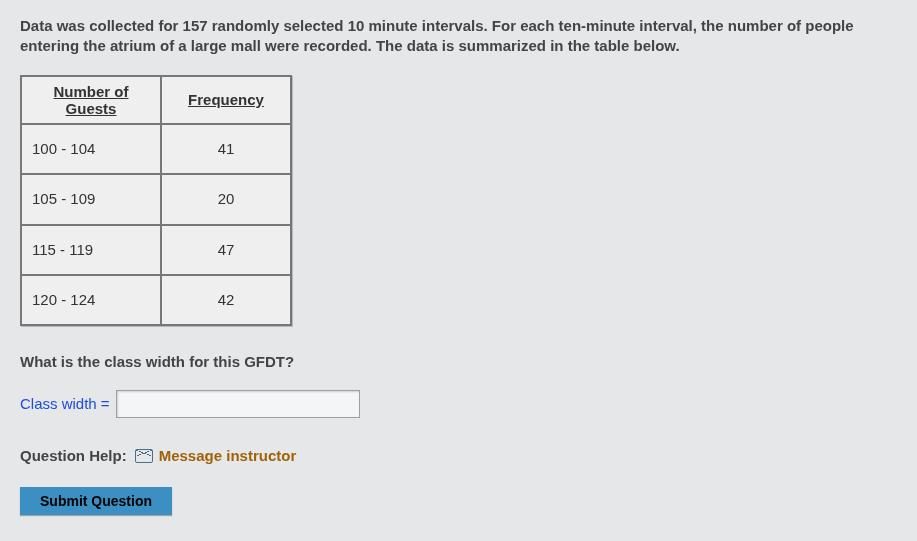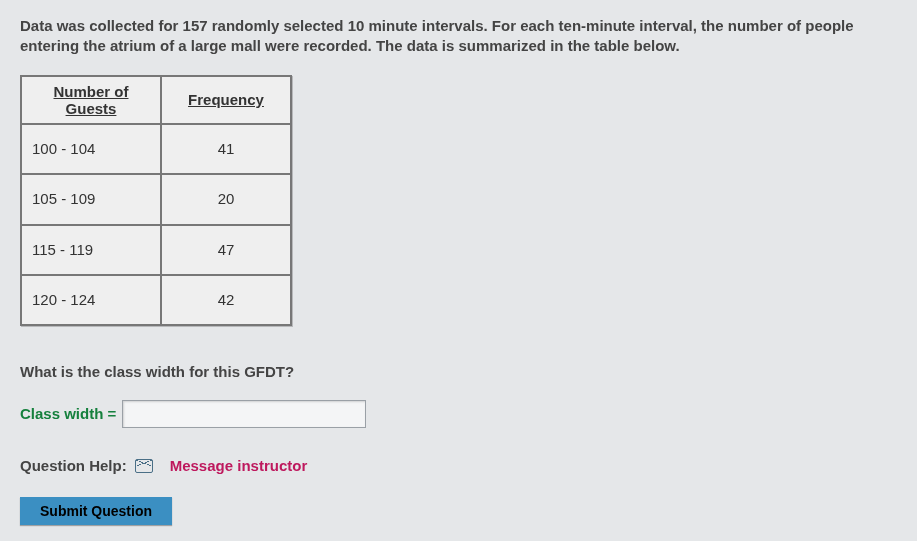--- a/index.html
+++ b/index.html
@@ -39,58 +39,58 @@
     background: #efefef;
     padding: 6px 14px;
     text-decoration: underline;
   }
   table.freq td.left {
     text-align: left;
     padding-left: 10px;
     padding-right: 10px;
   }
   .question2 {
-    margin-top: 36px;
+    margin-top: 26px;
     font-weight: 600;
     color: #444;
   }
   .answer-row {
     margin-top: 18px;
     display: flex;
     align-items: center;
     gap: 6px;
   }
   .answer-label {
-    font-weight: 700;
-    color: #15803d;
+    font-weight: 400;
+    color: #1d4ed8;
   }
   .answer-input {
     width: 230px;
     height: 22px;
     border: 1px solid #9aa0a6;
     background: #f4f5f6;
     box-shadow: inset 1px 1px 2px rgba(0,0,0,0.15);
     padding: 2px 6px;
     font-family: inherit;
     font-size: 14px;
   }
   .help-row {
     margin-top: 28px;
     display: flex;
     align-items: center;
     gap: 8px;
     font-weight: 600;
     color: #444;
   }
   .help-link {
-    color: #be185d;
+    color: #a16207;
     font-weight: 600;
     display: inline-flex;
     align-items: center;
-    gap: 17px;
+    gap: 6px;
     cursor: pointer;
   }
   .mail-icon {
     width: 16px;
     height: 12px;
     border: 1.5px solid #4a6f86;
     border-radius: 2px;
     position: relative;
     display: inline-block;
   }

